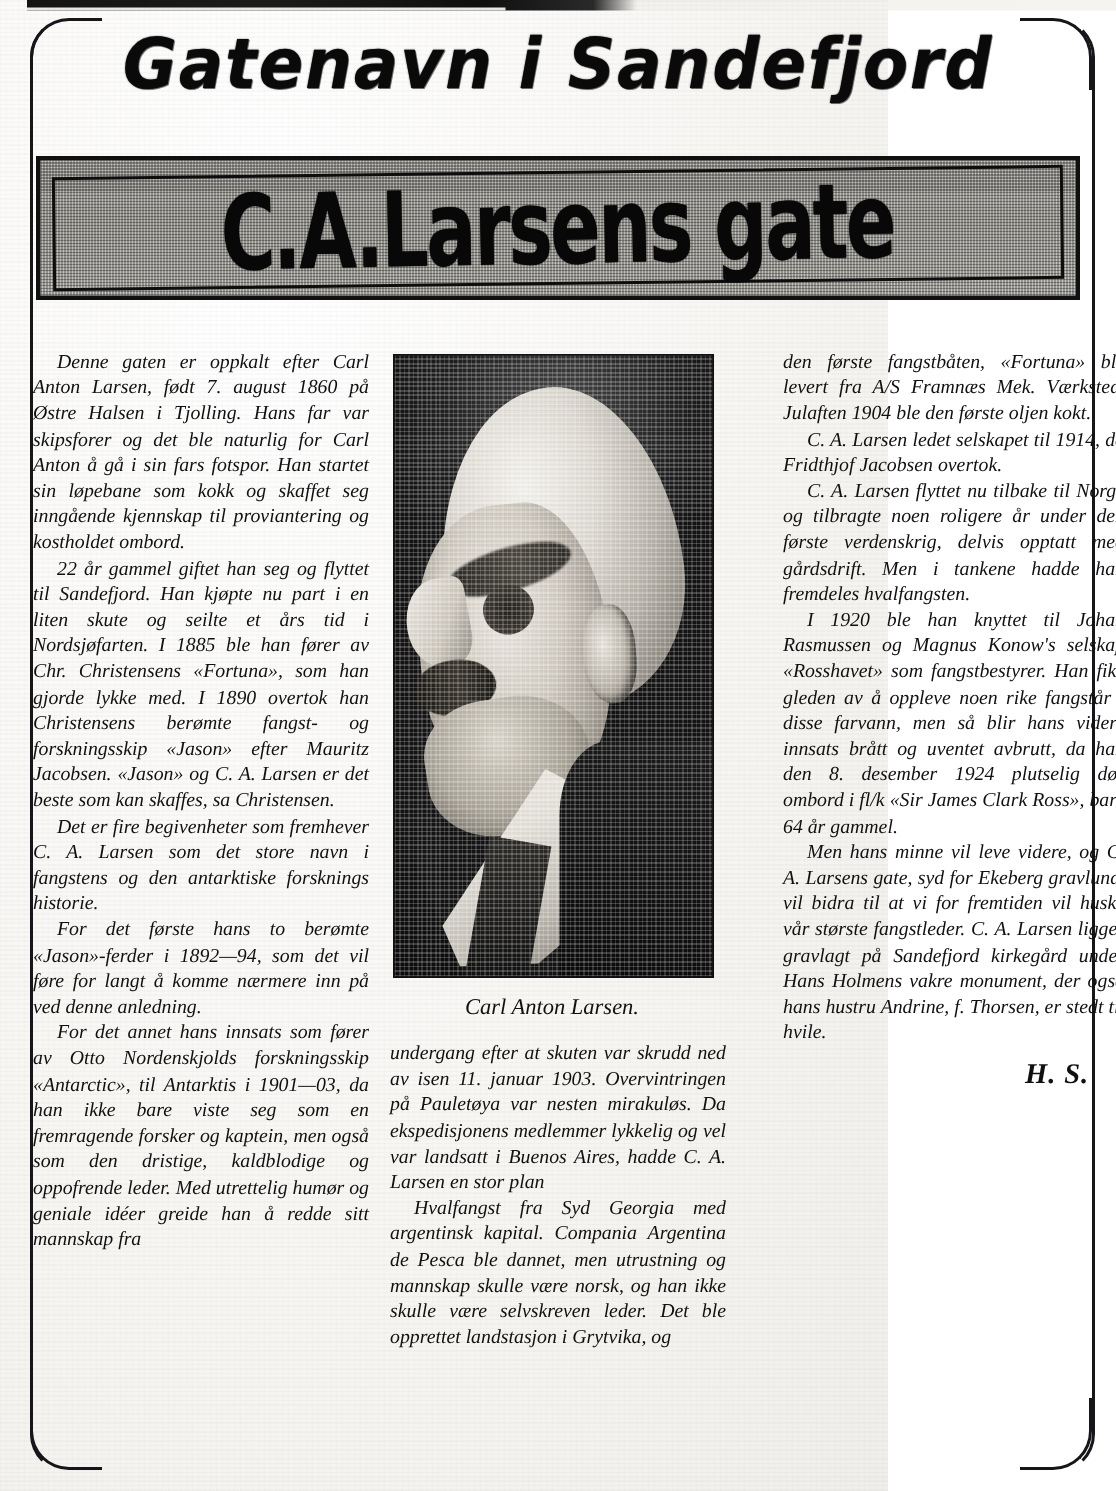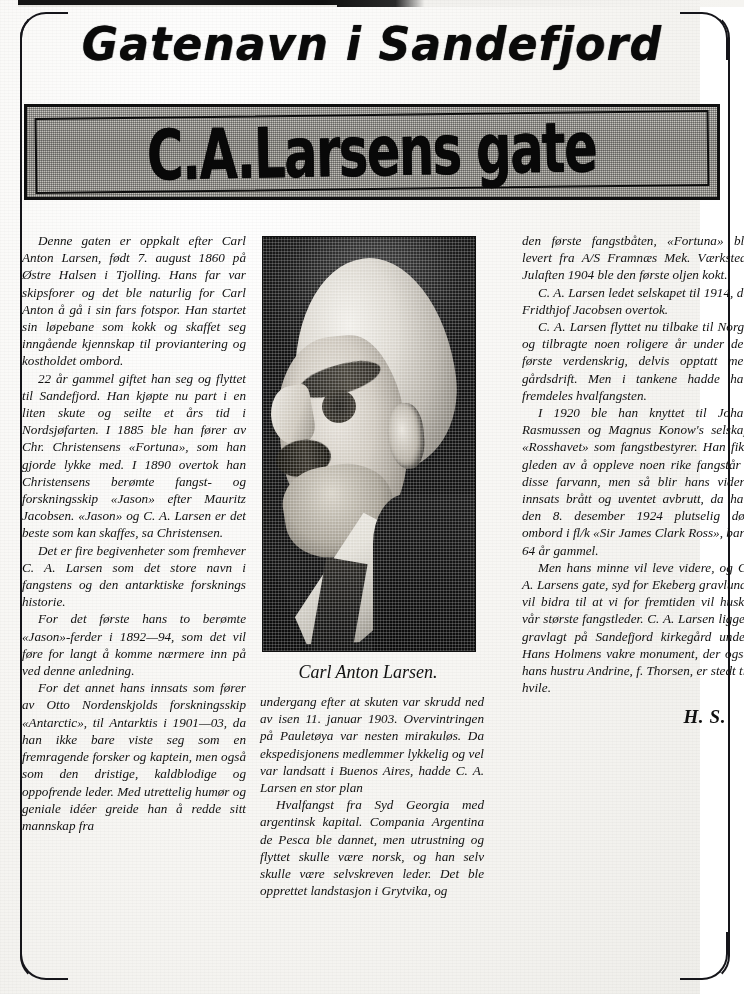--- a/index.html
+++ b/index.html
@@ -11,21 +11,21 @@
     width: 744px;
     height: 994px;
     overflow: hidden;
     font-family: "Liberation Serif", "DejaVu Serif", serif;
     color: #0d0d0d;
   }
 
   
   #page {
     position: relative;
-    width: 700px;
+    width: 592px;
     height: 994px;
     background:
       radial-gradient(ellipse at 30% 18%, #ffffff 0%, #f7f6f3 55%, #efeeea 100%);
   }
   
   #grain {
     position: absolute;
     inset: 0;
     pointer-events: none;
     opacity: .5;
@@ -273,21 +273,21 @@
     left: 26%; top: 78%;
     width: 20%; height: 22%;
     background: linear-gradient(170deg, #2d2b27, #101010);
     transform: rotate(10deg);
   }
 
   .caption {
     width: 216px;
     text-align: center;
     font-style: italic;
-    font-size: 18px;
+    font-size: 15px;
     line-height: 16px;
     margin: 12px 0 13px 0;
     color: #111;
   }
 
   
   .signature {
     margin-top: 12px;
     text-align: right;
     font-style: italic;
@@ -341,21 +341,21 @@
         <div class="ear"></div>
         <div class="jaw"></div>
         <div class="collar"></div>
         <div class="lapel"></div>
         <div class="shoulder"></div>
         <div class="tie"></div>
         <div class="halftone"></div>
       </div>
       <div class="caption">Carl Anton Larsen.</div>
       <p class="noind">undergang efter at skuten var skrudd ned av isen 11. januar 1903. Overvintringen på Pauletøya var nesten mirakuløs. Da ekspedisjonens medlemmer lykkelig og vel var landsatt i Buenos Aires, hadde C. A. Larsen en stor plan</p>
-      <p>Hvalfangst fra Syd Georgia med argentinsk kapital. Compania Argentina de Pesca ble dannet, men utrustning og flyttet skulle være norsk, og han selv skulle være selvskreven leder. Det ble opprettet landstasjon i Grytvika, og</p>
+      <p>Hvalfangst fra Syd Georgia med argentinsk kapital. Compania Argentina de Pesca ble dannet, men utrustning og mannskap skulle være norsk, og han ikke skulle være selvskreven leder. Det ble opprettet landstasjon i Grytvika, og</p>
     </div>
 
     <div class="col" id="col-right">
       <p class="noind">den første fangstbåten, «Fortuna» ble levert fra A/S Framnæs Mek. Værksted. Julaften 1904 ble den første oljen kokt.</p>
       <p>C. A. Larsen ledet selskapet til 1914, da Fridthjof Jacobsen overtok.</p>
       <p>C. A. Larsen flyttet nu tilbake til Norge og tilbragte noen roligere år under den første verdenskrig, delvis opptatt med gårdsdrift. Men i tankene hadde han fremdeles hvalfangsten.</p>
       <p>I 1920 ble han knyttet til Johan Rasmussen og Magnus Konow's selskap «Rosshavet» som fangstbestyrer. Han fikk gleden av å oppleve noen rike fangstår i disse farvann, men så blir hans videre innsats brått og uventet avbrutt, da han den 8. desember 1924 plutselig dør ombord i fl/k «Sir James Clark Ross», bare 64 år gammel.</p>
       <p>Men hans minne vil leve videre, og C. A. Larsens gate, syd for Ekeberg gravlund, vil bidra til at vi for fremtiden vil huske vår største fangstleder. C. A. Larsen ligger gravlagt på Sandefjord kirkegård under Hans Holmens vakre monument, der også hans hustru Andrine, f. Thorsen, er stedt til hvile.</p>
       <div class="signature">H. S.</div>
     </div>

